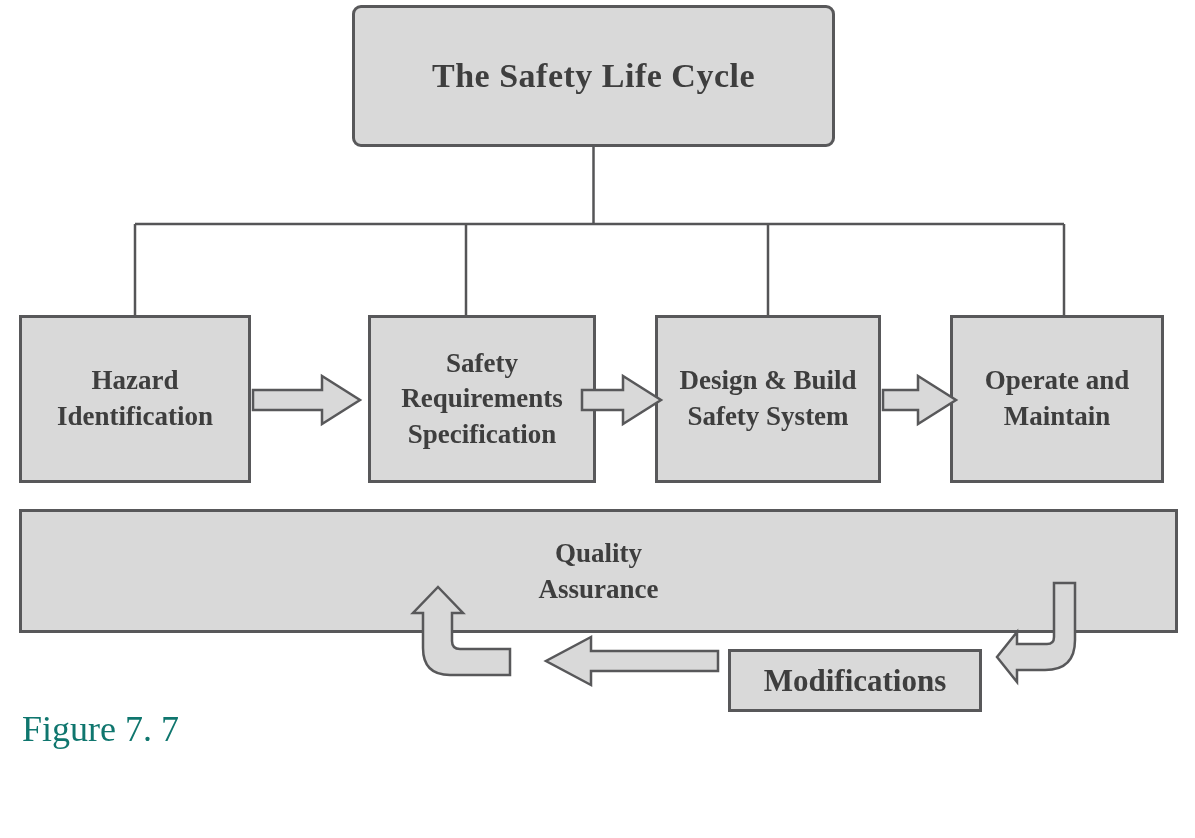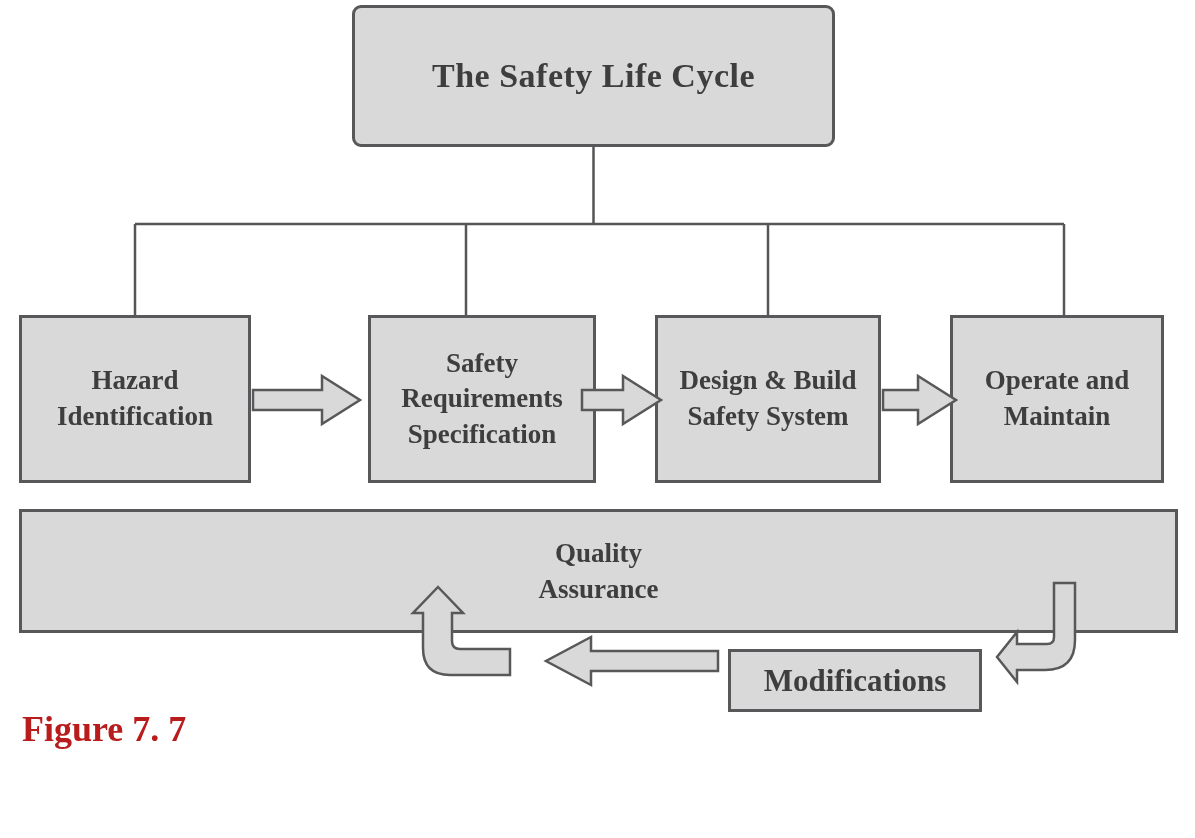--- a/index.html
+++ b/index.html
@@ -57,23 +57,23 @@
   .overlay-svg {
     position: absolute;
     left: 0; top: 0;
     width: 1195px; height: 838px;
     z-index: 2;
     pointer-events: none;
   }
   .figure-caption {
     position: absolute;
     left: 22px; top: 708px;
-    color: #b91c1c;
+    color: #0f766e;
     font-size: 36px;
-    font-weight: bold;
+    font-weight: normal;
     z-index: 1;
   }
   .connector { stroke: #555557; stroke-width: 2.5; fill: none; }
   .block-arrow { fill: #d9d9d9; stroke: #58585a; stroke-width: 2.5; stroke-linejoin: miter; }
 </style>
 </head>
 <body>
 
 <div class="canvas">
 

